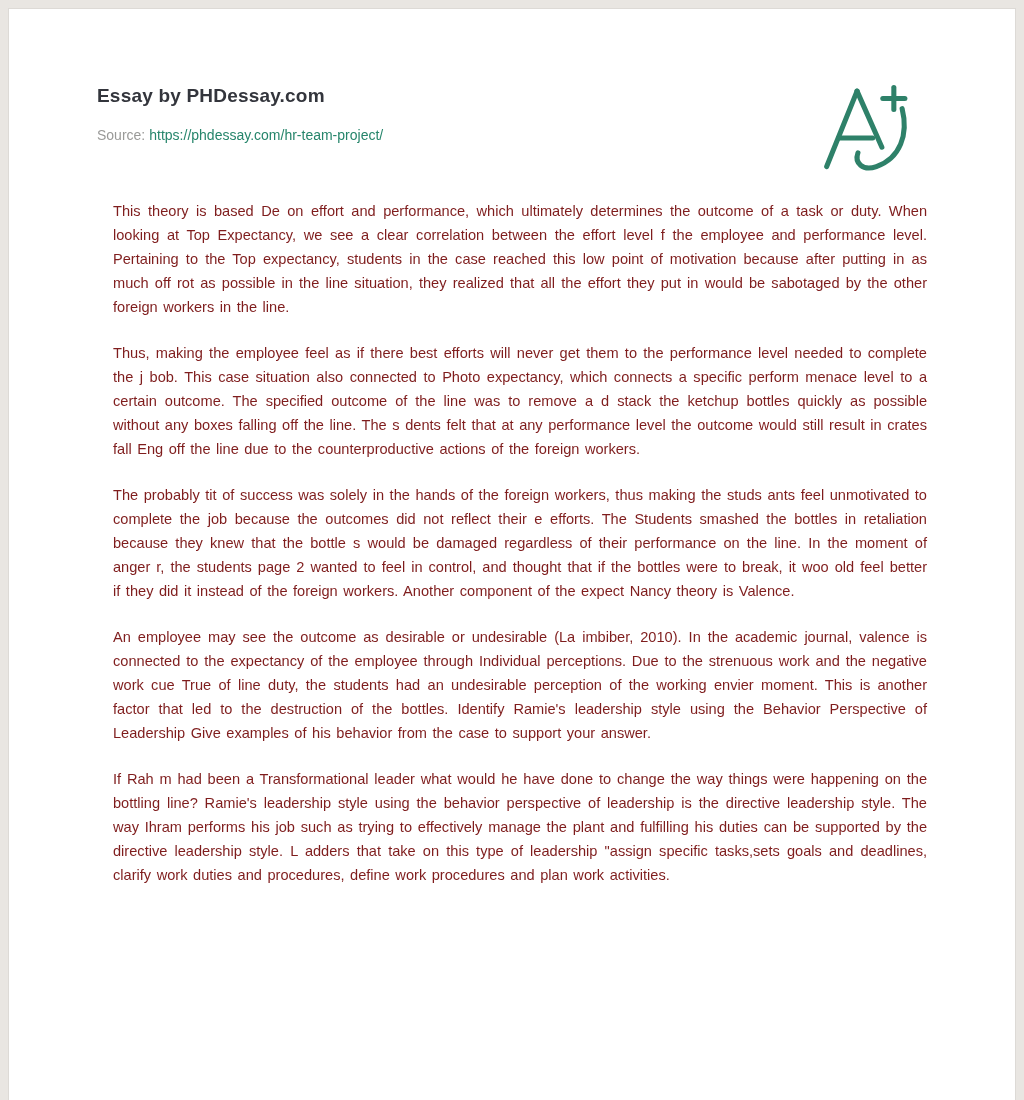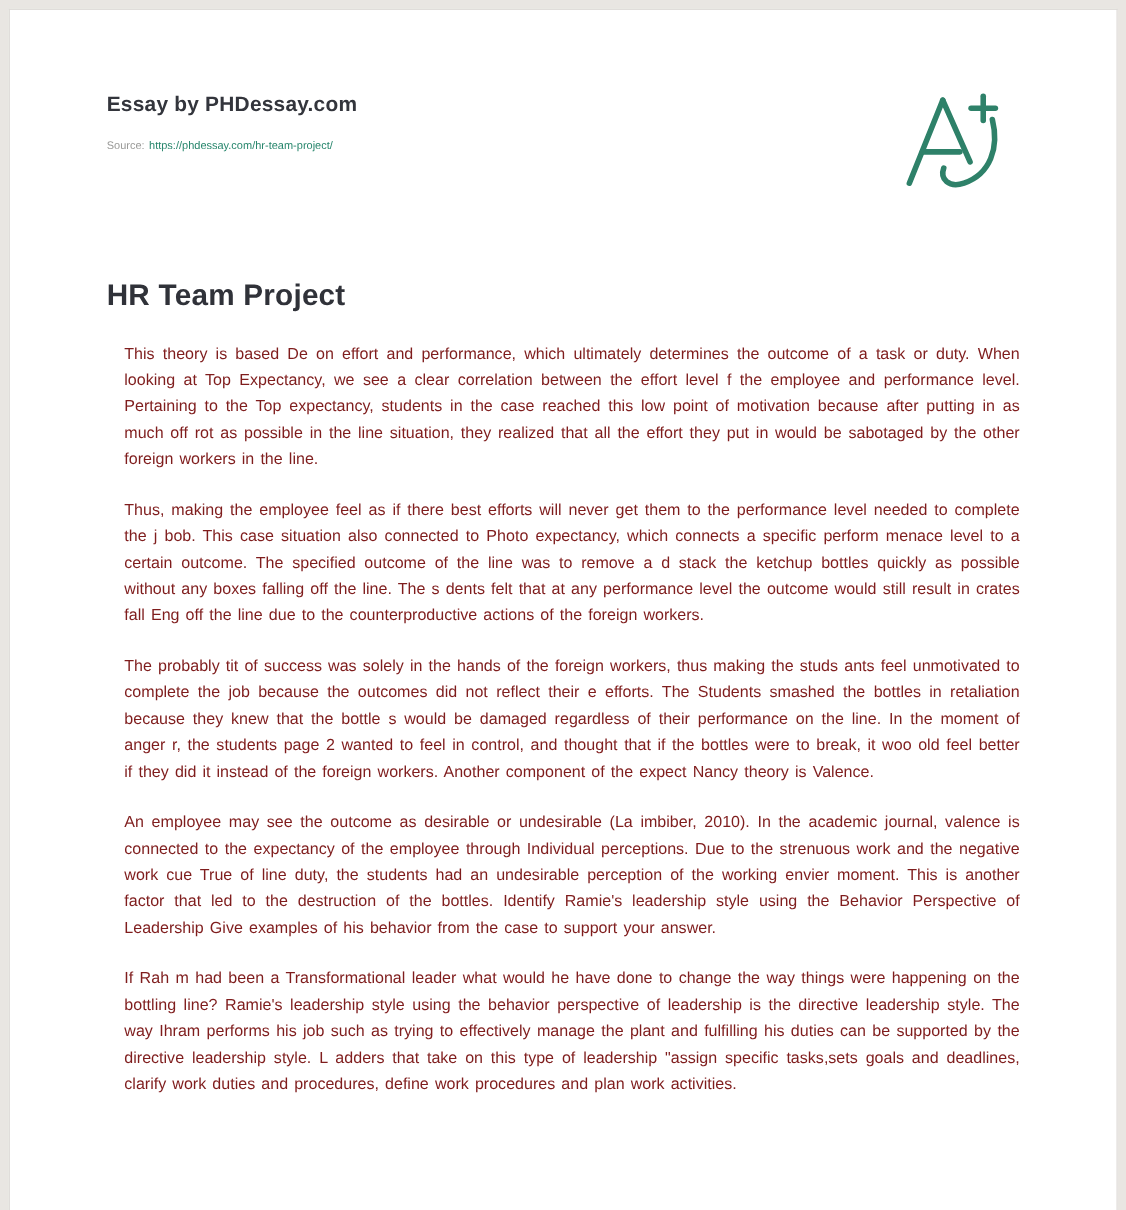--- a/index.html
+++ b/index.html
@@ -32,21 +32,21 @@
   }
   .byline {
     font-size: 19px;
     font-weight: 700;
     color: #33353c;
     letter-spacing: 0.2px;
     margin: 4px 0 0 0;
   }
   .source-line {
     margin-top: 20px;
-    font-size: 10px;
+    font-size: 14px;
     color: #9a9a98;
   }
   .source-line a {
     color: #26856b;
     text-decoration: none;
     margin-left: 4px;
   }
   .logo-wrap {
     width: 112px;
     height: 92px;
@@ -96,21 +96,20 @@
 
             <path d="M87 7 L87 31"></path>
             <path d="M75 19 L99 19"></path>
 
             <path d="M96 30 C103 58 94 84 68 93 C53 98 44 89 48 78"></path>
           </g>
         </svg>
       </div>
     </div>
 
-    <h1 class="essay-title">HR Team Project</h1>
 
     <div class="essay-body">
       <p class="para">This theory is based De on effort and performance, which ultimately determines the outcome of a task or duty. When looking at Top Expectancy, we see a clear correlation between the effort level f the employee and performance level. Pertaining to the Top expectancy, students in the case reached this low point of motivation because after putting in as much off rot as possible in the line situation, they realized that all the effort they put in would be sabotaged by the other foreign workers in the line.</p>
       <p class="para">Thus, making the employee feel as if there best efforts will never get them to the performance level needed to complete the j bob. This case situation also connected to Photo expectancy, which connects a specific perform menace level to a certain outcome. The specified outcome of the line was to remove a d stack the ketchup bottles quickly as possible without any boxes falling off the line. The s dents felt that at any performance level the outcome would still result in crates fall Eng off the line due to the counterproductive actions of the foreign workers.</p>
       <p class="para">The probably tit of success was solely in the hands of the foreign workers, thus making the studs ants feel unmotivated to complete the job because the outcomes did not reflect their e efforts. The Students smashed the bottles in retaliation because they knew that the bottle s would be damaged regardless of their performance on the line. In the moment of anger r, the students page 2 wanted to feel in control, and thought that if the bottles were to break, it woo old feel better if they did it instead of the foreign workers. Another component of the expect Nancy theory is Valence.</p>
       <p class="para">An employee may see the outcome as desirable or undesirable (La imbiber, 2010). In the academic journal, valence is connected to the expectancy of the employee through Individual perceptions. Due to the strenuous work and the negative work cue True of line duty, the students had an undesirable perception of the working envier moment. This is another factor that led to the destruction of the bottles. Identify Ramie's leadership style using the Behavior Perspective of Leadership Give examples of his behavior from the case to support your answer.</p>
       <p class="para">If Rah m had been a Transformational leader what would he have done to change the way things were happening on the bottling line? Ramie's leadership style using the behavior perspective of leadership is the directive leadership style. The way Ihram performs his job such as trying to effectively manage the plant and fulfilling his duties can be supported by the directive leadership style. L adders that take on this type of leadership "assign specific tasks,sets goals and deadlines, clarify work duties and procedures, define work procedures and plan work activities.</p>
     </div>
 
   </div>

